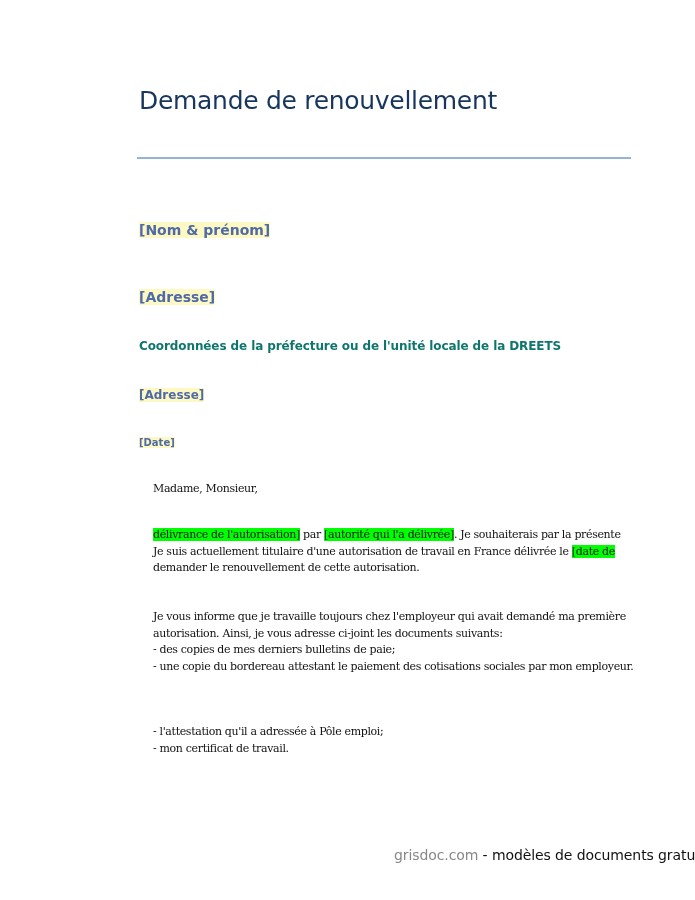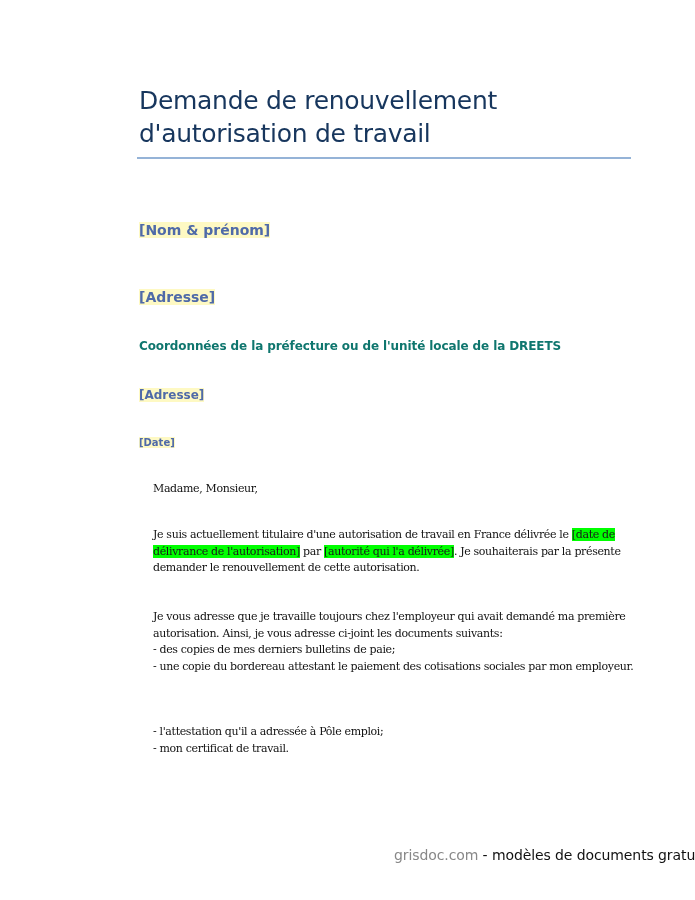--- a/index.html
+++ b/index.html
@@ -87,21 +87,20 @@
   }
   .footer .site { color: #888888; }
 </style>
 </head>
 <body>
 
 <div class="page">
 
   <div class="title">
     <div>Demande de renouvellement</div>
-    <div>d'autorisation de travail</div>
   </div>
   <div class="title-rule"></div>
 
   <div class="field f-name">
     <span class="hl">[Nom &amp; prénom]</span>
   </div>
 
   <div class="field f-address1">
     <span class="hl">[Adresse]</span>
   </div>
@@ -113,30 +112,30 @@
   </div>
 
   <div class="field f-date">
     <span class="hl">[Date]</span>
   </div>
 
   <div class="body-text greeting">Madame, Monsieur,</div>
 
   <div class="body-text para1">
     <span class="line">
-      <span>Je suis actuellement titulaire d'une autorisation de travail en France délivrée le </span><span class="hl-inline">[date de</span>
+      <span class="hl-inline">délivrance de l'autorisation]</span><span> par </span><span class="hl-inline">[autorité qui l'a délivrée]</span><span>. Je souhaiterais par la présente</span>
     </span>
     <span class="line">
-      <span class="hl-inline">délivrance de l'autorisation]</span><span> par </span><span class="hl-inline">[autorité qui l'a délivrée]</span><span>. Je souhaiterais par la présente</span>
+      <span>Je suis actuellement titulaire d'une autorisation de travail en France délivrée le </span><span class="hl-inline">[date de</span>
     </span>
     <span class="line">demander le renouvellement de cette autorisation.</span>
   </div>
 
   <div class="body-text para2">
-    <span class="line">Je vous adresse que je travaille toujours chez l'employeur qui avait demandé ma première</span>
+    <span class="line">Je vous informe que je travaille toujours chez l'employeur qui avait demandé ma première</span>
     <span class="line">autorisation. Ainsi, je vous adresse ci-joint les documents suivants:</span>
     <span class="line">- des copies de mes derniers bulletins de paie;</span>
     <span class="line">- une copie du bordereau attestant le paiement des cotisations sociales par mon employeur.</span>
   </div>
 
   <div class="body-text para3">
     <span class="line">- l'attestation qu'il a adressée à Pôle emploi;</span>
     <span class="line">- mon certificat de travail.</span>
   </div>
 

